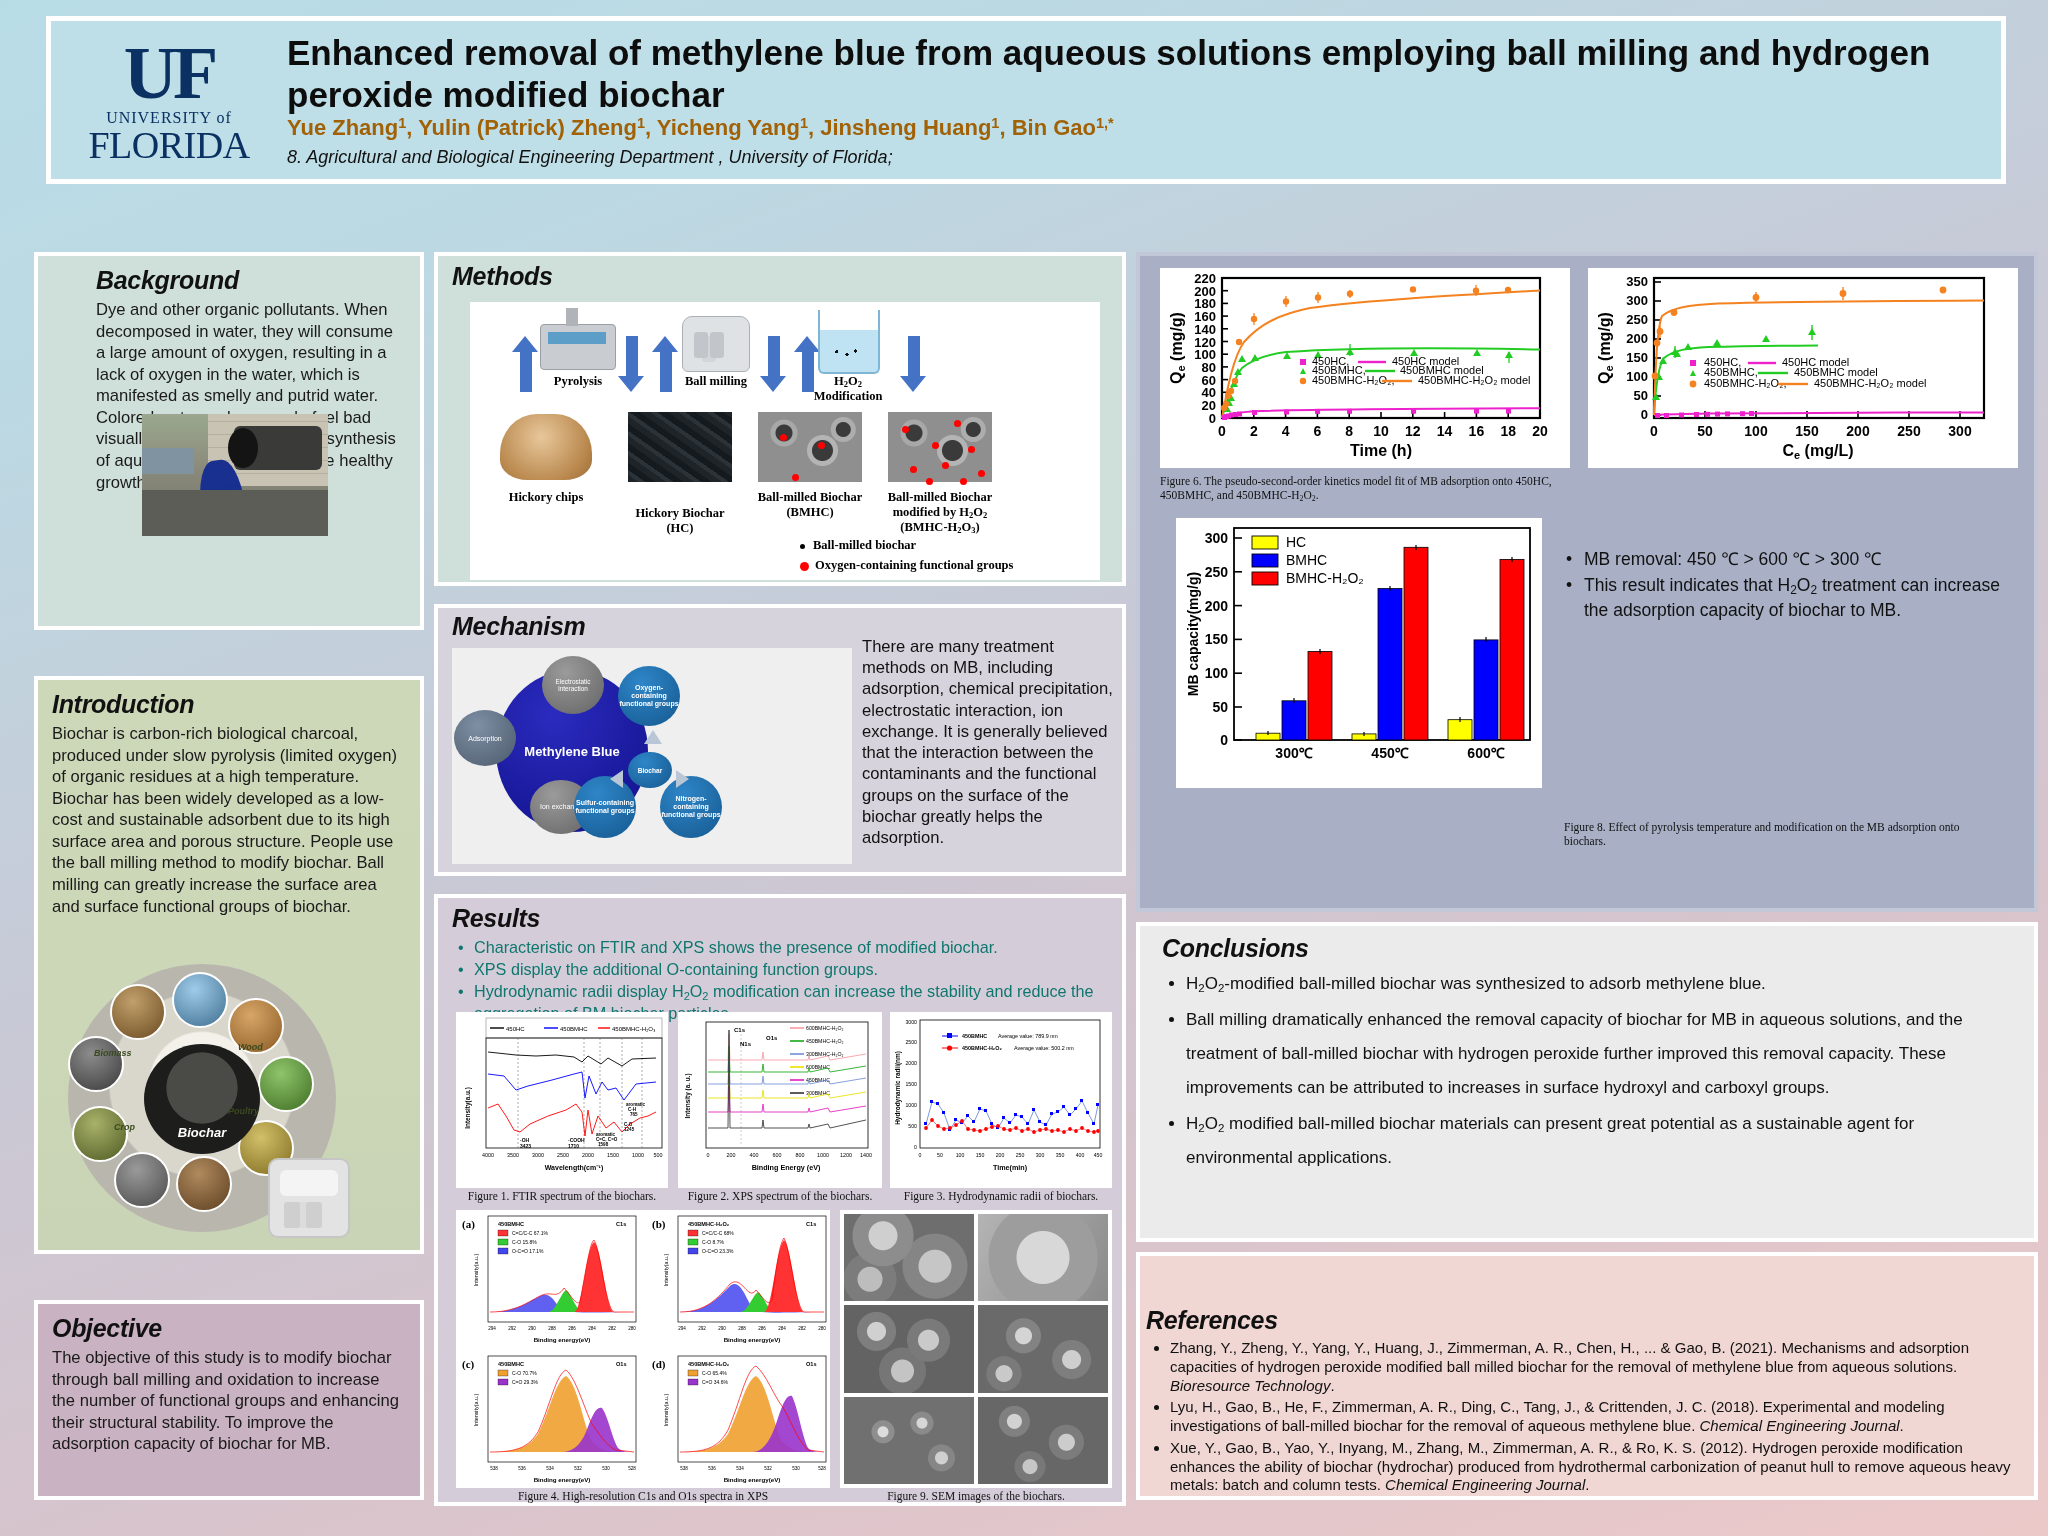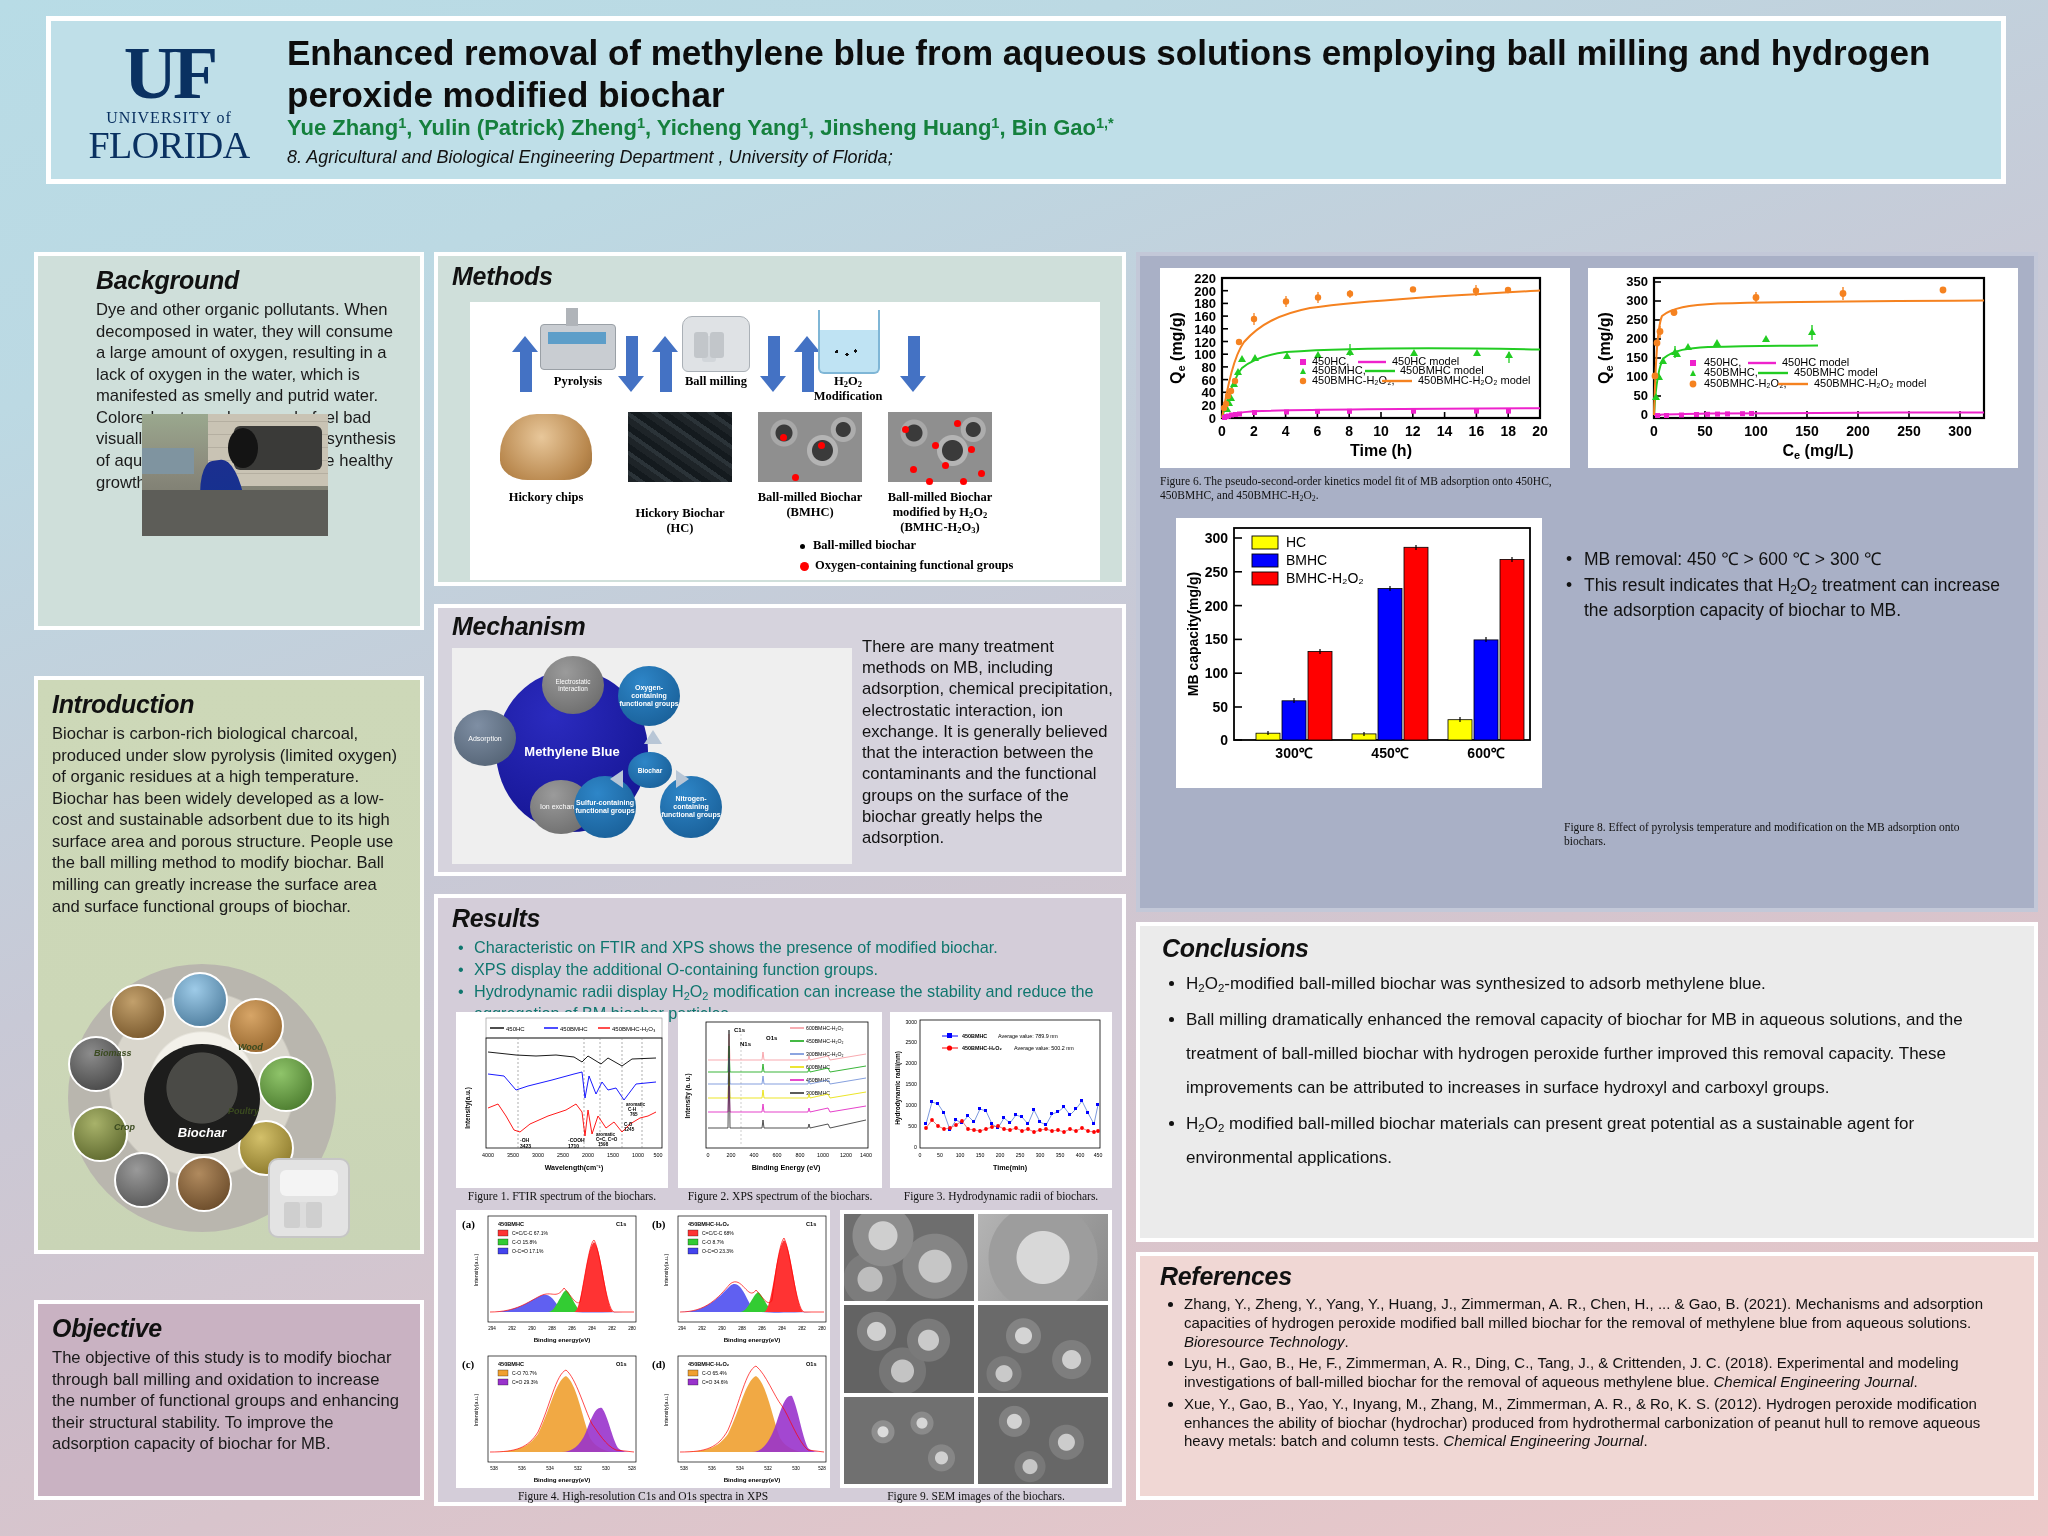--- a/index.html
+++ b/index.html
@@ -27,21 +27,21 @@
     left:46px;top:16px;width:1960px;height:168px;
     background:#bfdfe8;border:5px solid #ffffff;
     display:flex;align-items:center;
   }
   #uf-logo{width:200px;margin-left:18px;text-align:center;color:#0a3161;line-height:1;}
   .uf-uf{font-family:"Liberation Serif",serif;font-weight:bold;font-size:74px;letter-spacing:-4px;}
   .uf-univ{font-family:"Liberation Serif",serif;font-size:16px;letter-spacing:1px;}
   .uf-fl{font-family:"Liberation Serif",serif;font-size:38px;letter-spacing:-0.5px;}
   #header-text{flex:1;padding-left:18px;padding-right:20px;}
   #poster-title{font-size:35px;font-weight:bold;line-height:1.18;color:#0d0d0d;}
-  #authors{font-size:22px;font-weight:bold;color:#15803d;}
+  #authors{font-size:22px;font-weight:bold;color:#a16207;}
   #affil{font-size:18px;font-style:italic;margin-top:6px;color:#111;}
 
   
   #background{left:34px;top:252px;width:390px;height:378px;background:#cfdfda;padding-left:44px;}
   #introduction{left:34px;top:676px;width:390px;height:578px;
       background:linear-gradient(180deg,#cdd8b8 0%,#ccd7b7 62%,#c9d4b6 100%);}
   #objective{left:34px;top:1300px;width:390px;height:200px;background:#c9b2c2;}
   .left-inner{padding:10px 14px 8px 14px;}
   #background .sec-title,#introduction .sec-title,#objective .sec-title{font-size:25px;}
   #background .body-txt,#introduction .body-txt,#objective .body-txt{font-size:16.6px;line-height:1.30;}
@@ -969,21 +969,21 @@
       <div class="sec-title">Conclusions</div>
       <ul class="dotted" id="concl-list">
         <li>H<sub>2</sub>O<sub>2</sub>-modified ball-milled biochar was synthesized to adsorb methylene blue.</li>
         <li>Ball milling dramatically enhanced the removal capacity of biochar for MB in aqueous solutions, and the treatment of ball-milled biochar with hydrogen peroxide further improved this removal capacity. These improvements can be attributed to increases in surface hydroxyl and carboxyl groups.</li>
         <li>H<sub>2</sub>O<sub>2</sub> modified ball-milled biochar materials can present great potential as a sustainable agent for environmental applications.</li>
       </ul>
     </div>
   </div>
 
   <div id="references" class="panel">
-    <div style="padding:6px 20px 0 20px;">
+    <div style="padding:6px 20px 0 6px;margin-top:44px;">
       <div class="sec-title">References</div>
       <ul class="dotted" id="ref-list">
         <li>Zhang, Y., Zheng, Y., Yang, Y., Huang, J., Zimmerman, A. R., Chen, H., ... &amp; Gao, B. (2021). Mechanisms and adsorption capacities of hydrogen peroxide modified ball milled biochar for the removal of methylene blue from aqueous solutions. <i>Bioresource Technology</i>.</li>
         <li>Lyu, H., Gao, B., He, F., Zimmerman, A. R., Ding, C., Tang, J., &amp; Crittenden, J. C. (2018). Experimental and modeling investigations of ball-milled biochar for the removal of aqueous methylene blue. <i>Chemical Engineering Journal</i>.</li>
         <li>Xue, Y., Gao, B., Yao, Y., Inyang, M., Zhang, M., Zimmerman, A. R., &amp; Ro, K. S. (2012). Hydrogen peroxide modification enhances the ability of biochar (hydrochar) produced from hydrothermal carbonization of peanut hull to remove aqueous heavy metals: batch and column tests. <i>Chemical Engineering Journal</i>.</li>
       </ul>
     </div>
   </div>
 
 </div>

